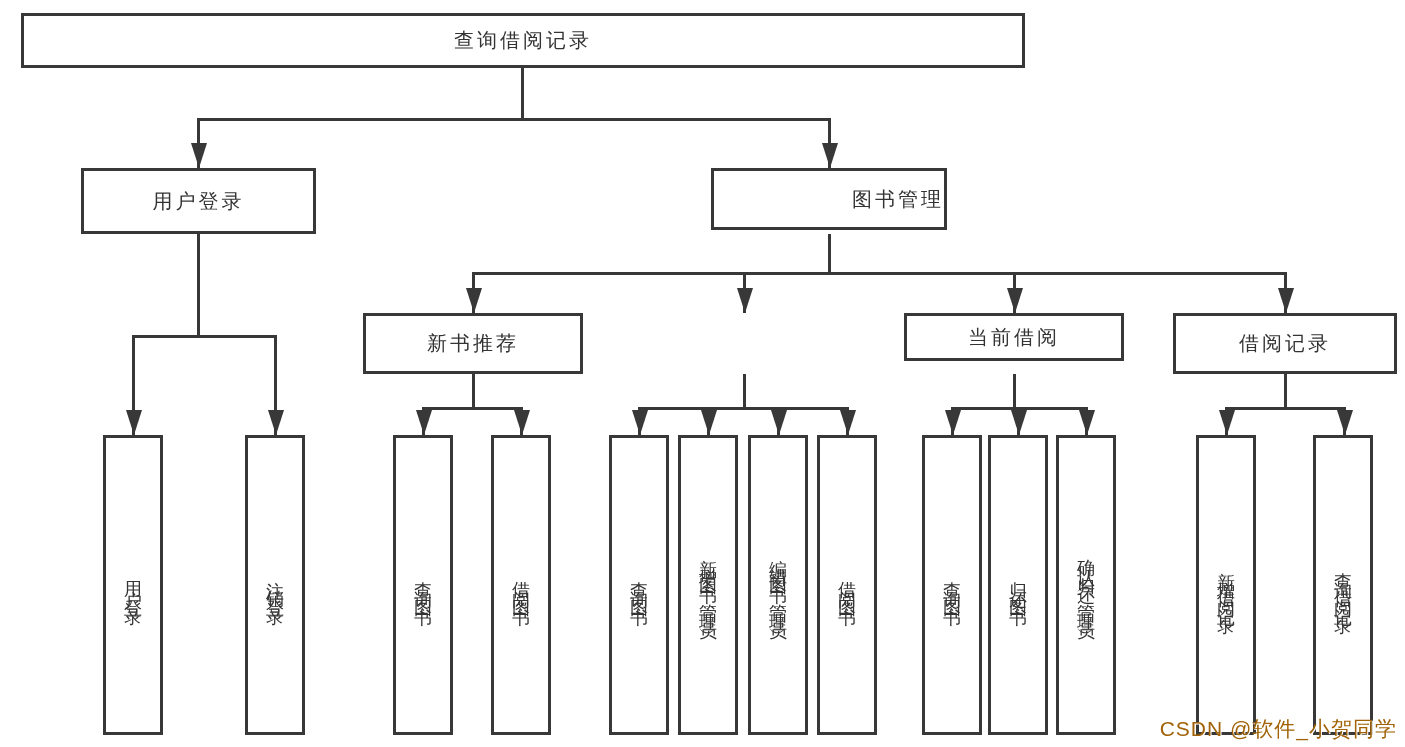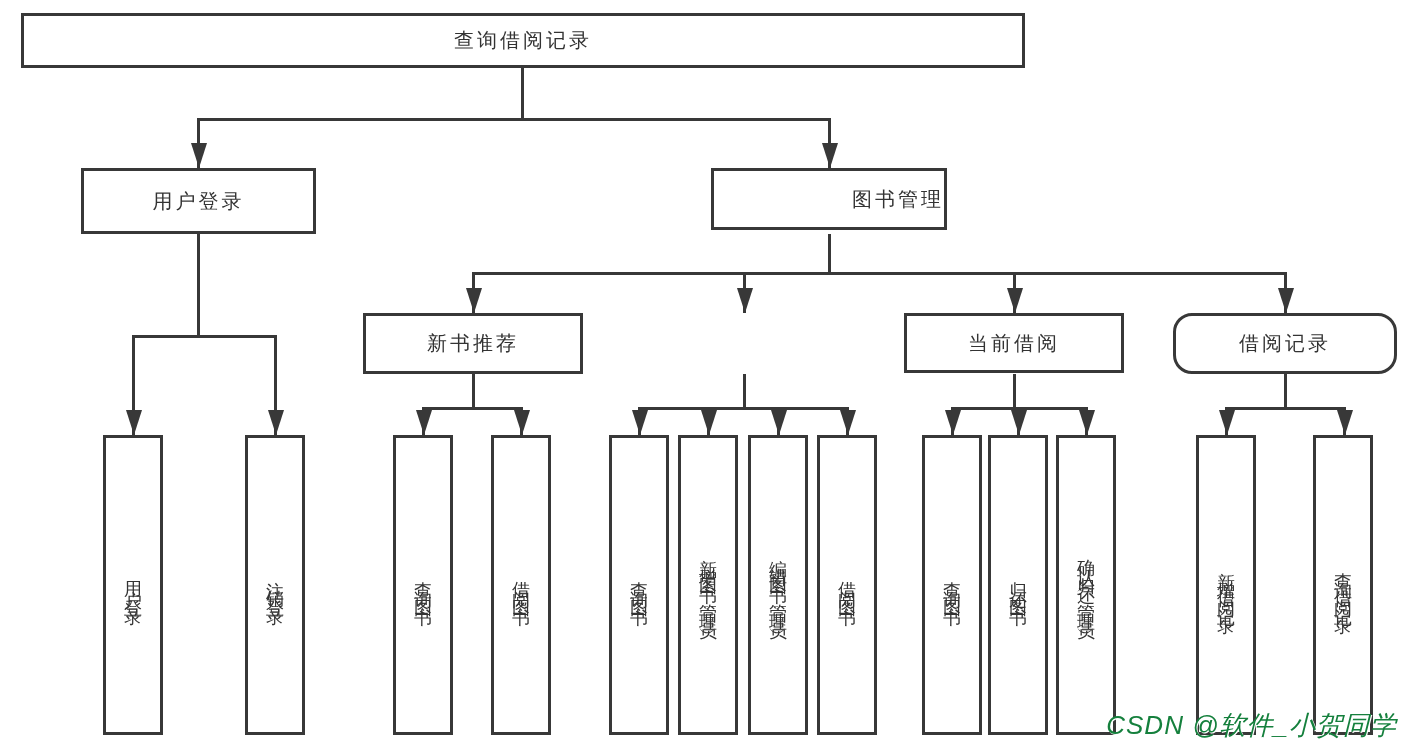--- a/index.html
+++ b/index.html
@@ -49,27 +49,26 @@
     bottom:0;left:50%;
     transform:translateX(-50%);
     width:0;height:0;
     border-left:8px solid transparent;
     border-right:8px solid transparent;
     border-top:25px solid #383838;
   }
   #watermark{
     position:absolute;
     right:8px;bottom:4px;
-    font-size:26px;
-    color:#15803d;
+    font-size:21px;
+    color:#a16207;
     text-shadow:1px 1px 0 #ffffff;
     letter-spacing:1px;
     z-index:10;
     pointer-events:none;
-    font-style:italic;
   }
 </style>
 </head>
 <body>
 
 <div id="canvas">
 
   <div class="node" style="left:21px;top:13px;width:1004px;height:55px;">
     <span>查询借阅记录</span>
   </div>
@@ -80,25 +79,25 @@
 
   <div class="node" style="left:711px;top:168px;width:236px;height:62px;justify-content:flex-end;">
     <span>图书管理</span>
   </div>
 
   <div class="node" style="left:363px;top:313px;width:220px;height:61px;">
     <span>新书推荐</span>
   </div>
 
 
-  <div class="node" style="left:904px;top:313px;width:220px;height:60px;">
+  <div class="node" style="left:904px;top:313px;width:220px;height:48px;">
     <span>当前借阅</span>
   </div>
 
-  <div class="node" style="left:1173px;top:313px;width:224px;height:61px;border-radius:19px;">
+  <div class="node" style="left:1173px;top:313px;width:224px;height:61px;">
     <span>借阅记录</span>
   </div>
 
   <div class="leaf" style="left:103px;">
       <span>用户登录</span>
     </div>
   <div class="leaf" style="left:245px;">
       <span>注销登录</span>
     </div>
   <div class="leaf" style="left:393px;">

